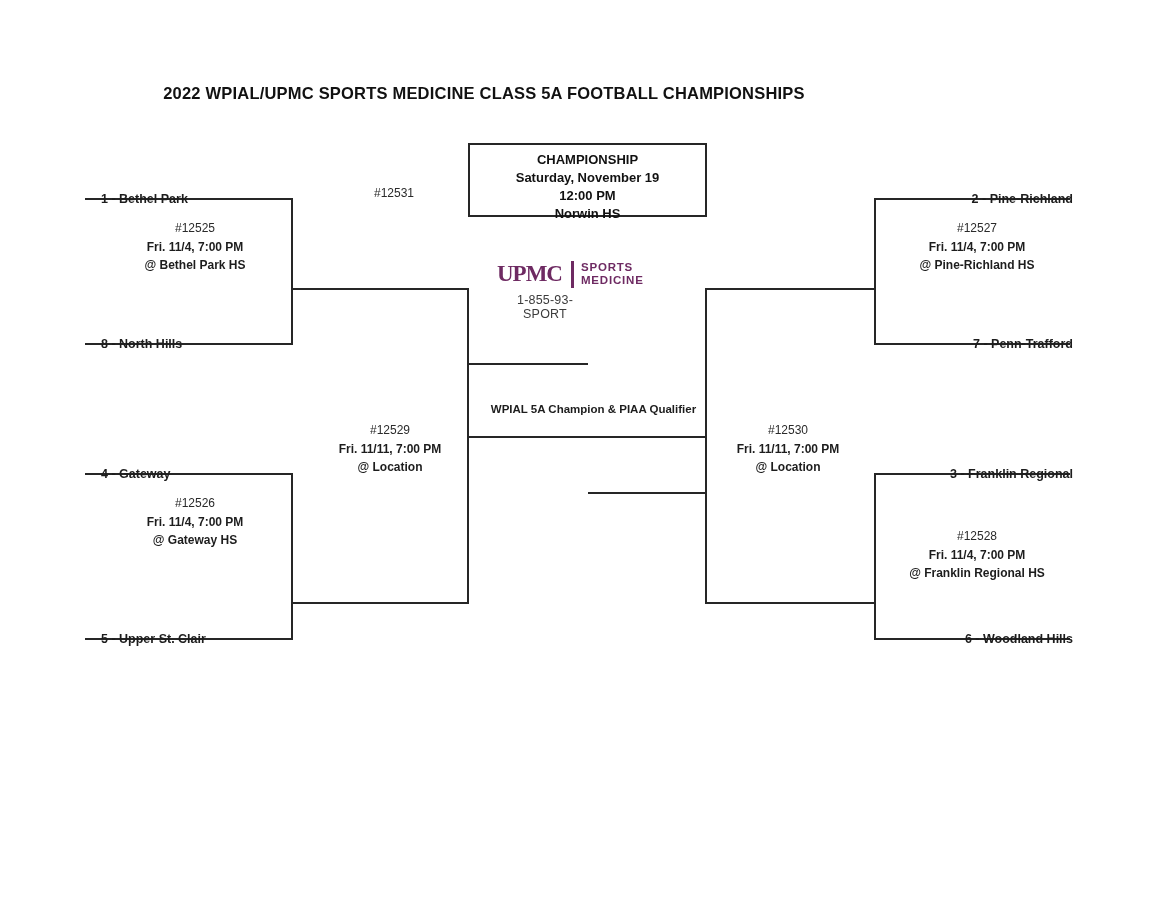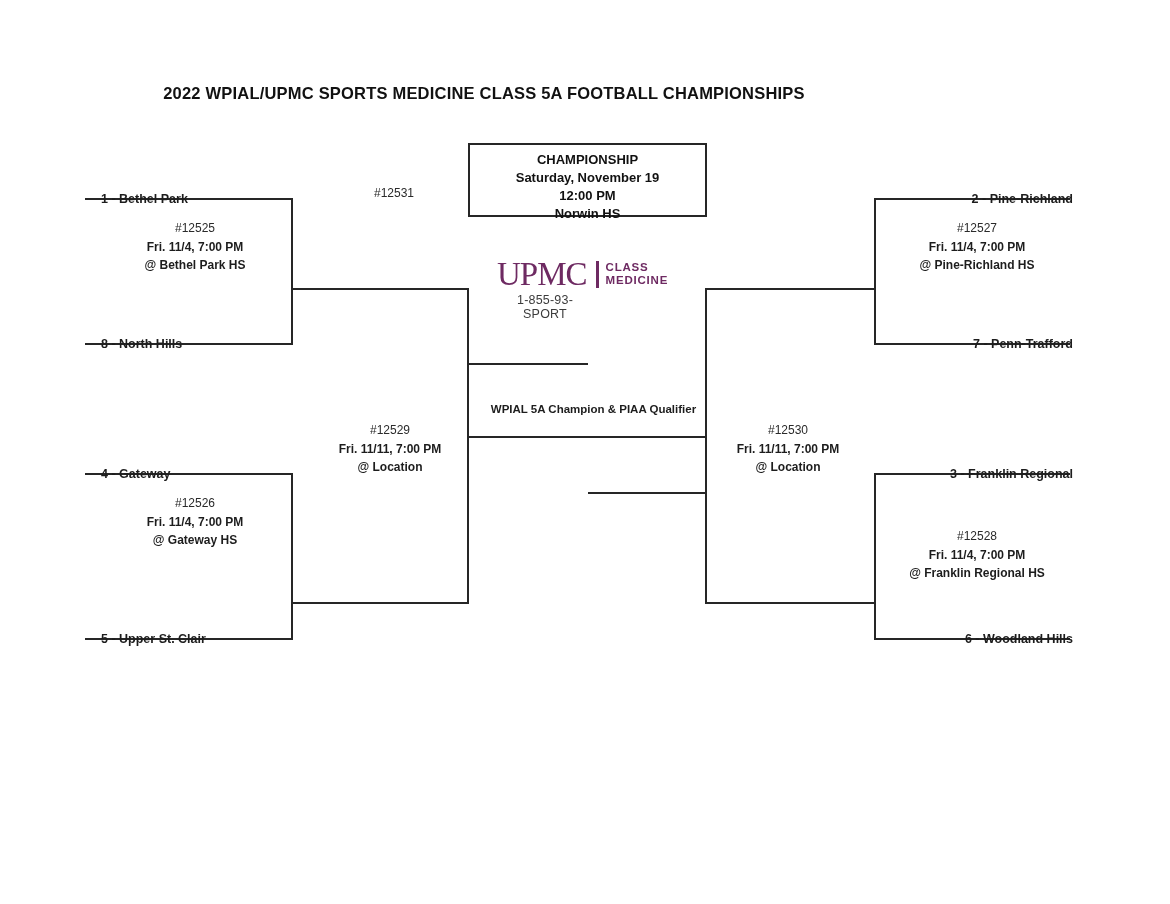--- a/index.html
+++ b/index.html
@@ -24,21 +24,21 @@
     font-size:13px;font-weight:bold;line-height:18px;color:#111;
   }
   .champion-label{
     position:absolute;left:468px;top:403px;width:251px;text-align:center;
     font-size:11.5px;font-weight:bold;color:#1d1d1d;white-space:nowrap;
   }
   .upmc{position:absolute;left:497px;top:258px;}
   .upmc-row{display:flex;align-items:center;}
   .upmc-name{
     font-family:"Liberation Serif","DejaVu Serif",serif;
-    font-size:33px;font-weight:normal;letter-spacing:-1px;line-height:32px;
+    font-size:23px;font-weight:bold;letter-spacing:-1px;line-height:32px;
   }
   .upmc-div{width:3px;height:27px;margin:0 7px 0 9px;}
   .upmc-sub{display:flex;flex-direction:column;font-size:11.5px;font-weight:bold;
     letter-spacing:.8px;line-height:13px;}
   .upmc-phone{width:96px;text-align:center;margin-top:3px;font-size:12.5px;color:#3c3c3c;letter-spacing:.2px;}
   .ticket{
     position:absolute;left:0;width:1170px;text-align:center;
     font-size:12px;font-weight:bold;color:#111;
   }
   .ticket a{text-decoration:underline;cursor:pointer;}
@@ -56,21 +56,21 @@
     <div>12:00 PM</div>
     <div>Norwin HS</div>
   </div>
   <div class="gnum-solo" style="left:344px;top:186px;width:100px;text-align:center;">#12531</div>
 
   <div class="upmc">
     <div class="upmc-row">
       <span class="upmc-name" style="color:#6e2a62">UPMC</span>
       <span class="upmc-div" style="background:#6e2a62"></span>
       <span class="upmc-sub" style="color:#6e2a62">
-        <span>CLASS</span>
+        <span>SPORTS</span>
         <span>MEDICINE</span>
       </span>
     </div>
     <div class="upmc-phone">1-855-93-SPORT</div>
   </div>
 
   <div class="champion-label">WPIAL 5A Champion &amp; PIAA Qualifier</div>
 
   <div class="hline" style="left:85px;top:198px;width:208px;"></div>
   <div class="vline" style="left:291px;top:198px;height:147px;"></div>

